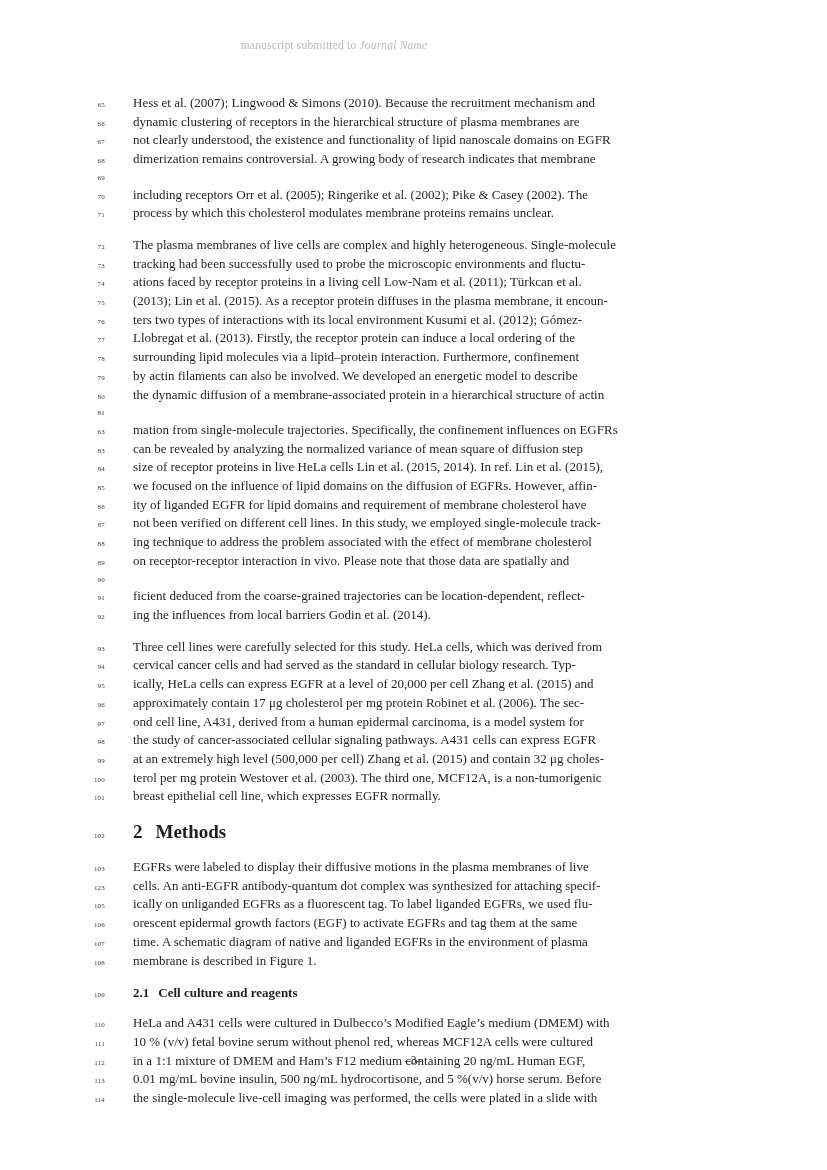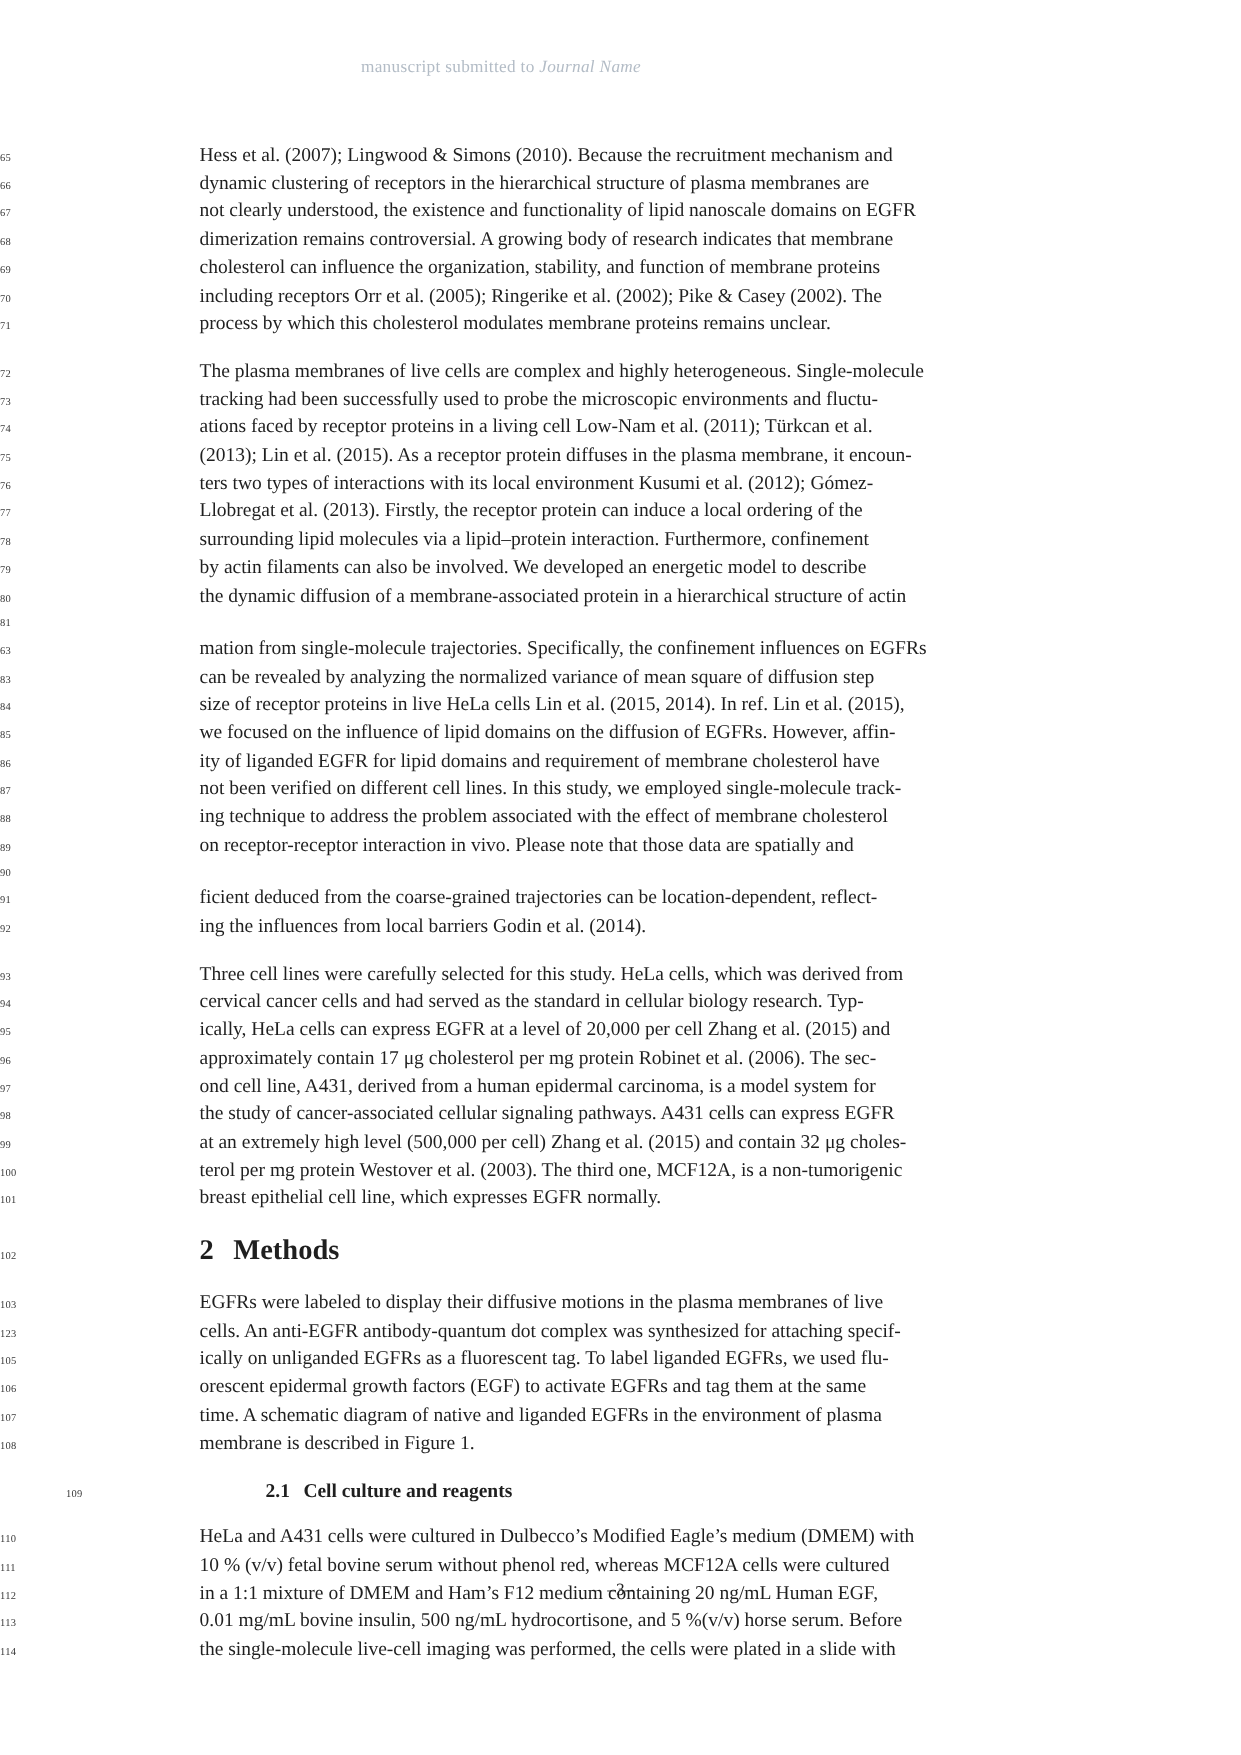--- a/index.html
+++ b/index.html
@@ -27,30 +27,31 @@
   }
   .journal-name { font-style: italic; }
   .content {
     position: absolute;
     top: 95px;
     left: 0;
     width: 827px;
   }
   .block-paragraph { margin: 0 0 13px 0; }
   .block-h1 { margin: 14px 0 12px 0; }
-  .block-h2 { margin: 8px 0 11px 0; padding-left: 44px; }
+  .block-h2 { margin: 8px 0 11px 0; }
   .line-row {
     display: flex;
     align-items: baseline;
     line-height: 16.7px;
     white-space: nowrap;
   }
   .line-num {
     flex: 0 0 105px;
     width: 105px;
+    text-align: right;
     font-size: 7px;
     color: #3a3a3a;
     letter-spacing: 0.2px;
     font-family: Liberation Serif, serif;
   }
   .line-text {
     margin-left: 28px;
     font-size: 13px;
     color: #1f1f1f;
   }
@@ -97,21 +98,20 @@
       <div class="line-row">
         <span class="line-num">67</span>
         <span class="line-text">not clearly understood, the existence and functionality of lipid nanoscale domains on EGFR</span>
       </div>
       <div class="line-row">
         <span class="line-num">68</span>
         <span class="line-text">dimerization remains controversial. A growing body of research indicates that membrane</span>
       </div>
       <div class="line-row">
         <span class="line-num">69</span>
-        <span class="line-text">cholesterol can influence the organization, stability, and function of membrane proteins</span>
       </div>
       <div class="line-row">
         <span class="line-num">70</span>
         <span class="line-text">including receptors Orr et al. (2005); Ringerike et al. (2002); Pike &amp; Casey (2002). The</span>
       </div>
       <div class="line-row">
         <span class="line-num">71</span>
         <span class="line-text">process by which this cholesterol modulates membrane proteins remains unclear.</span>
       </div>
     </div>

